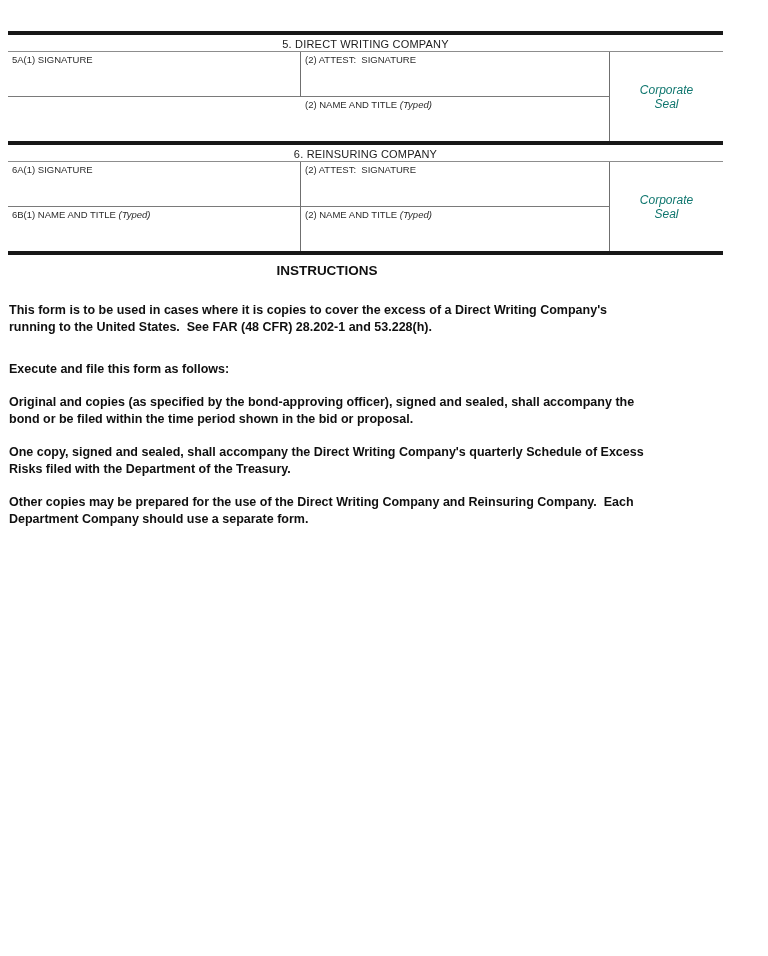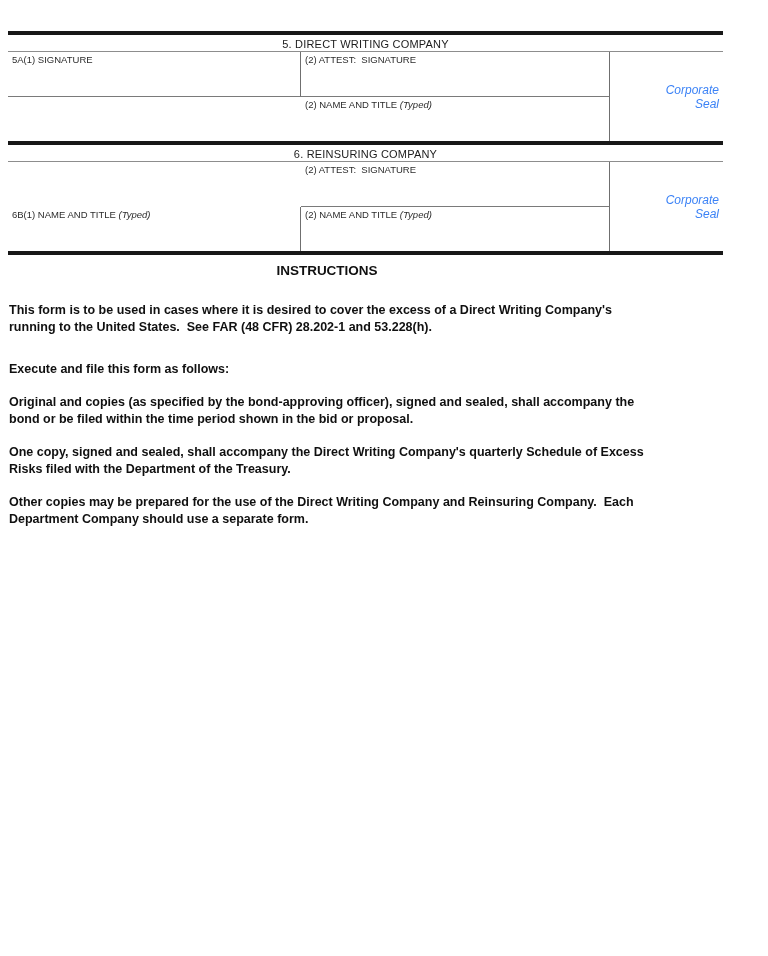--- a/index.html
+++ b/index.html
@@ -19,22 +19,22 @@
   .sec-body { display:grid; grid-template-columns:293px 309px 1fr; grid-template-rows:45px 44px; }
   .cell { padding:2px 4px; font-size:9.5px; color:#2c2c2c; overflow:hidden; }
   .bR { border-right:1.5px solid #6f6f6f; }
   .bB { border-bottom:1.5px solid #7a7a7a; }
   .r1c1 { grid-column:1; grid-row:1; }
   .r1c2 { grid-column:2; grid-row:1; }
   .r2c1 { grid-column:1; grid-row:2; }
   .r2c2 { grid-column:2; grid-row:2; }
   .seal {
     grid-column:3; grid-row:1 / 3;
-    display:flex; flex-direction:column; align-items:flex-end; justify-content:center; 
-    font-style:italic; font-size:12px; color:#3b82f6;
+    display:flex; flex-direction:column; align-items:center; justify-content:center; 
+    font-style:italic; font-size:12px; color:#0f766e;
   }
   .cell-label { white-space:pre; }
   .typed { font-style:italic; }
 
   
   .instructions { position:absolute; top:264px; left:9px; width:700px; font-weight:bold; color:#101010; }
   .inst-title { width:636px; text-align:center; font-size:13.5px; line-height:14px; margin-bottom:24px; }
   .para { font-size:12.5px; line-height:17px; margin:0 0 16px 0; }
   .para .ln { display:block; white-space:pre; }
   .p-exec { margin-top:25px; }
@@ -69,20 +69,23 @@
         </div>
         <div class="cell bR r2c2">
           <span class="cell-label"><span>(2) NAME AND TITLE</span> <i class="typed">(Typed)</i></span>
         </div>
       </div>
     </section>
 
     <section>
       <div class="sec-header">6. REINSURING COMPANY</div>
       <div class="sec-body">
+        <div class="cell bR bB r1c1">
+          <span class="cell-label">6A(1) SIGNATURE</span>
+        </div>
         <div class="cell bR bB r1c2">
           <span class="cell-label">(2) ATTEST:  SIGNATURE</span>
         </div>
         <div class="cell seal">
           <span>Corporate</span>
           <span>Seal</span>
         </div>
         <div class="cell bR r2c1">
           <span class="cell-label"><span>6B(1) NAME AND TITLE</span> <i class="typed">(Typed)</i></span>
         </div>
@@ -91,21 +94,21 @@
         </div>
       </div>
     </section>
 
   </div>
 
   <div class="instructions">
     <div class="inst-title">INSTRUCTIONS</div>
 
     <p class="para">
-      <span class="ln">This form is to be used in cases where it is desired to cover the excess of a Direct Writing Company's</span>
+      <span class="ln">This form is to be used in cases where it is copies to cover the excess of a Direct Writing Company's</span>
       <span class="ln">running to the United States.  See FAR (48 CFR) 28.202-1 and 53.228(h).</span>
     </p>
 
     <p class="para p-exec">
       <span class="ln">Execute and file this form as follows:</span>
     </p>
 
     <p class="para">
       <span class="ln">Original and copies (as specified by the bond-approving officer), signed and sealed, shall accompany the</span>
       <span class="ln">bond or be filed within the time period shown in the bid or proposal.</span>

